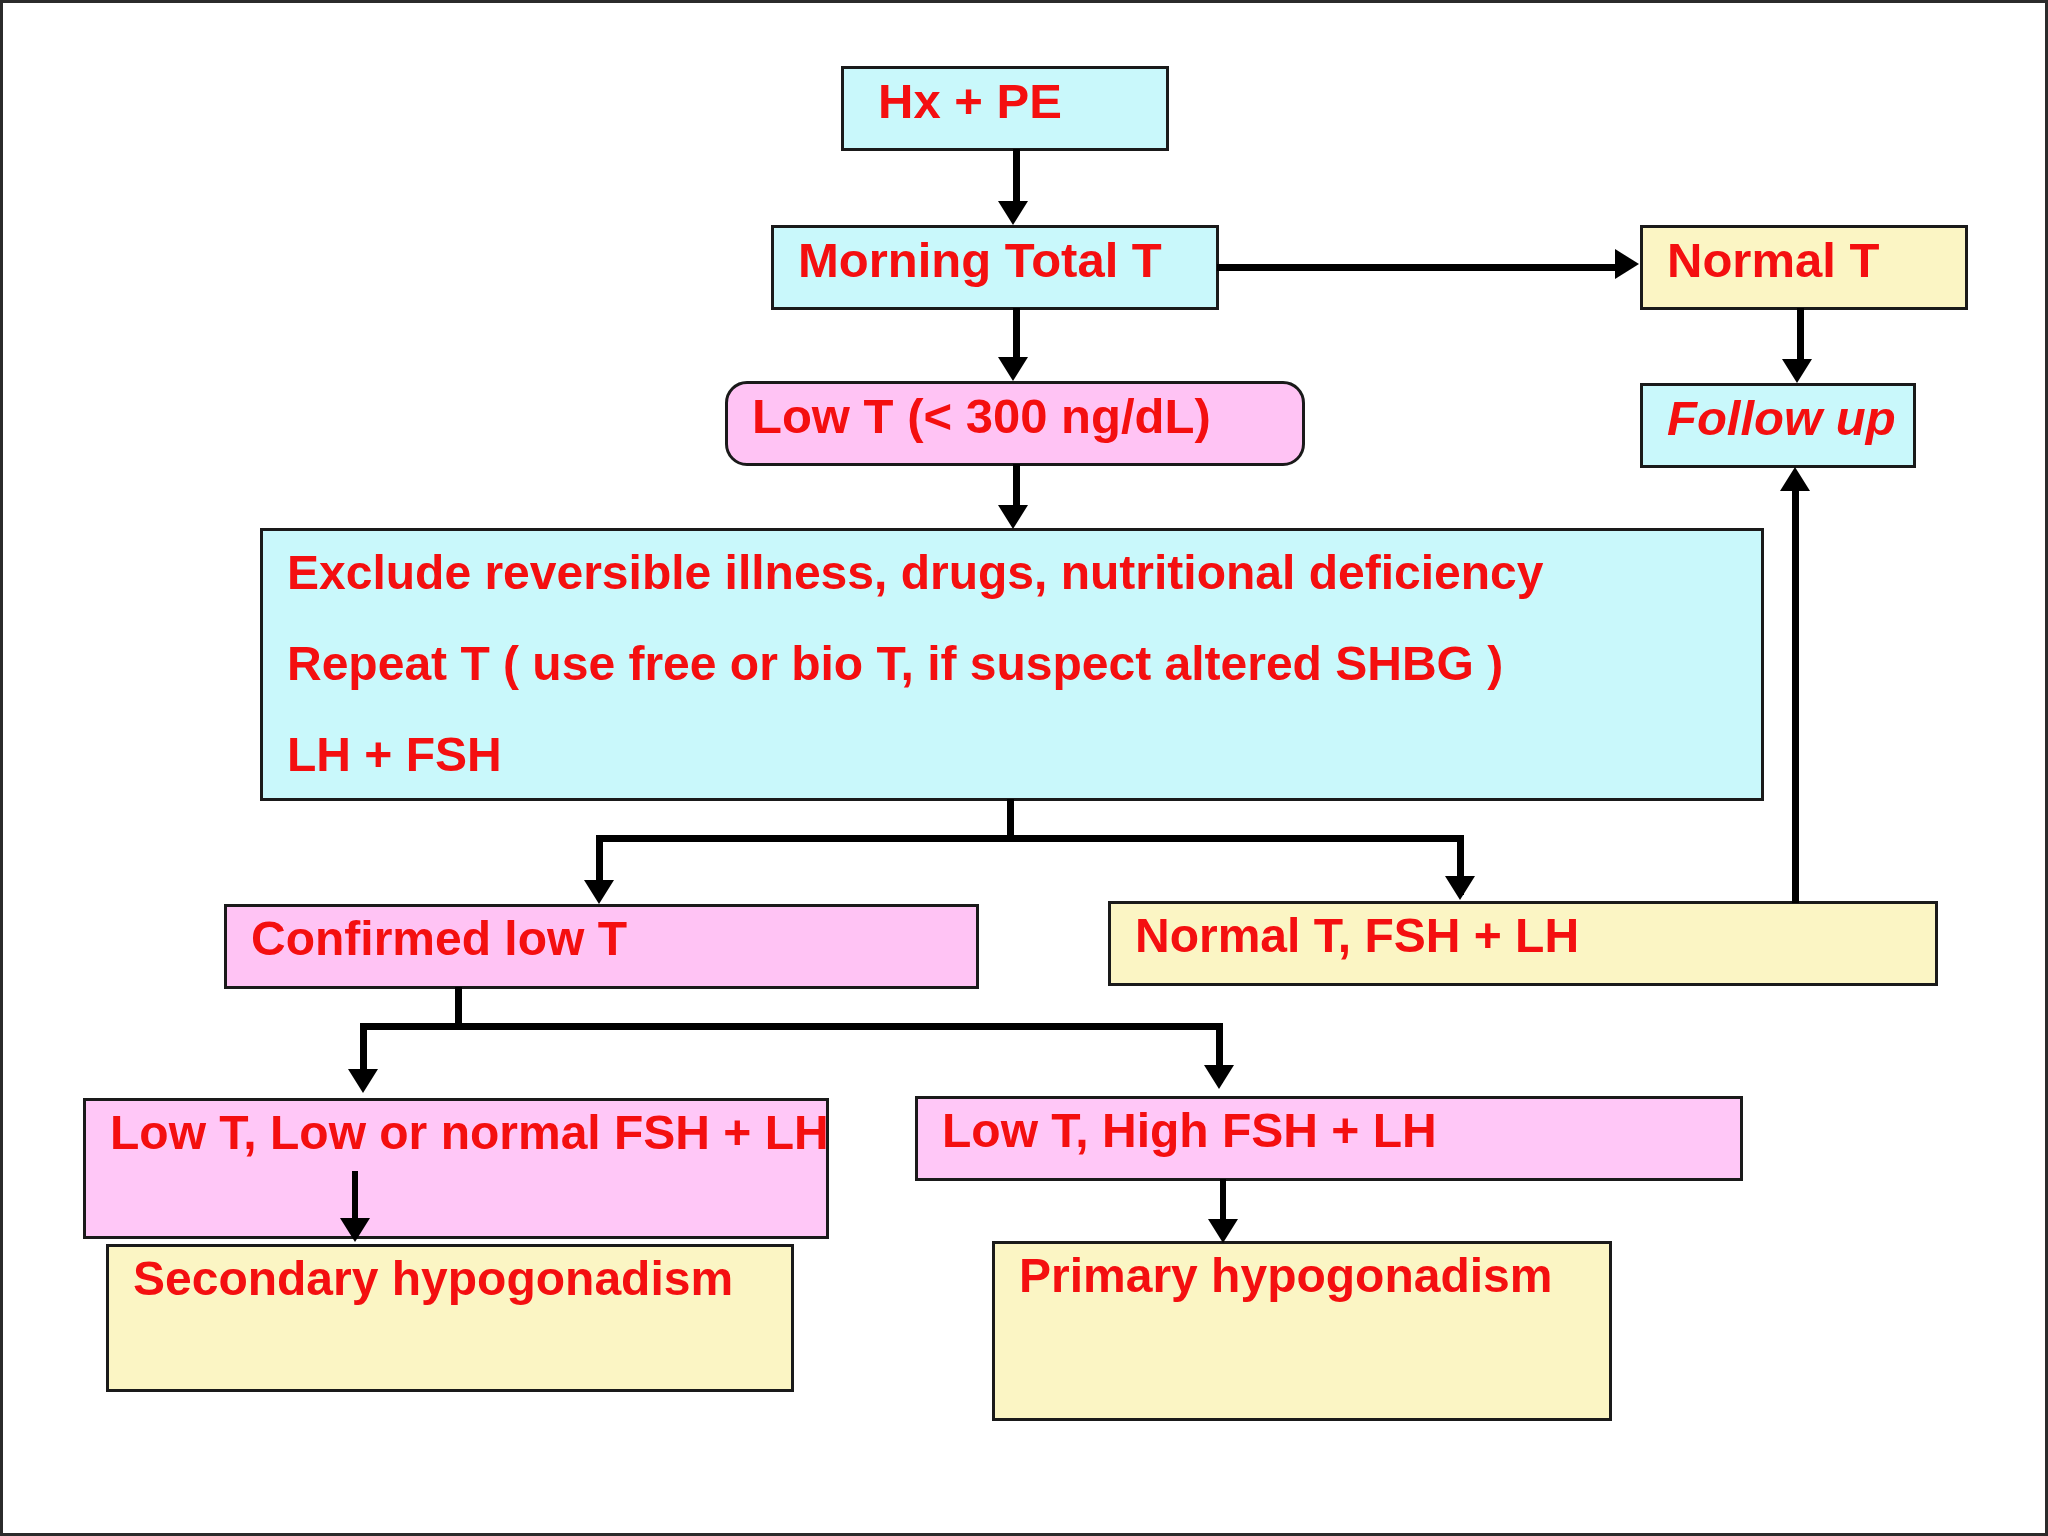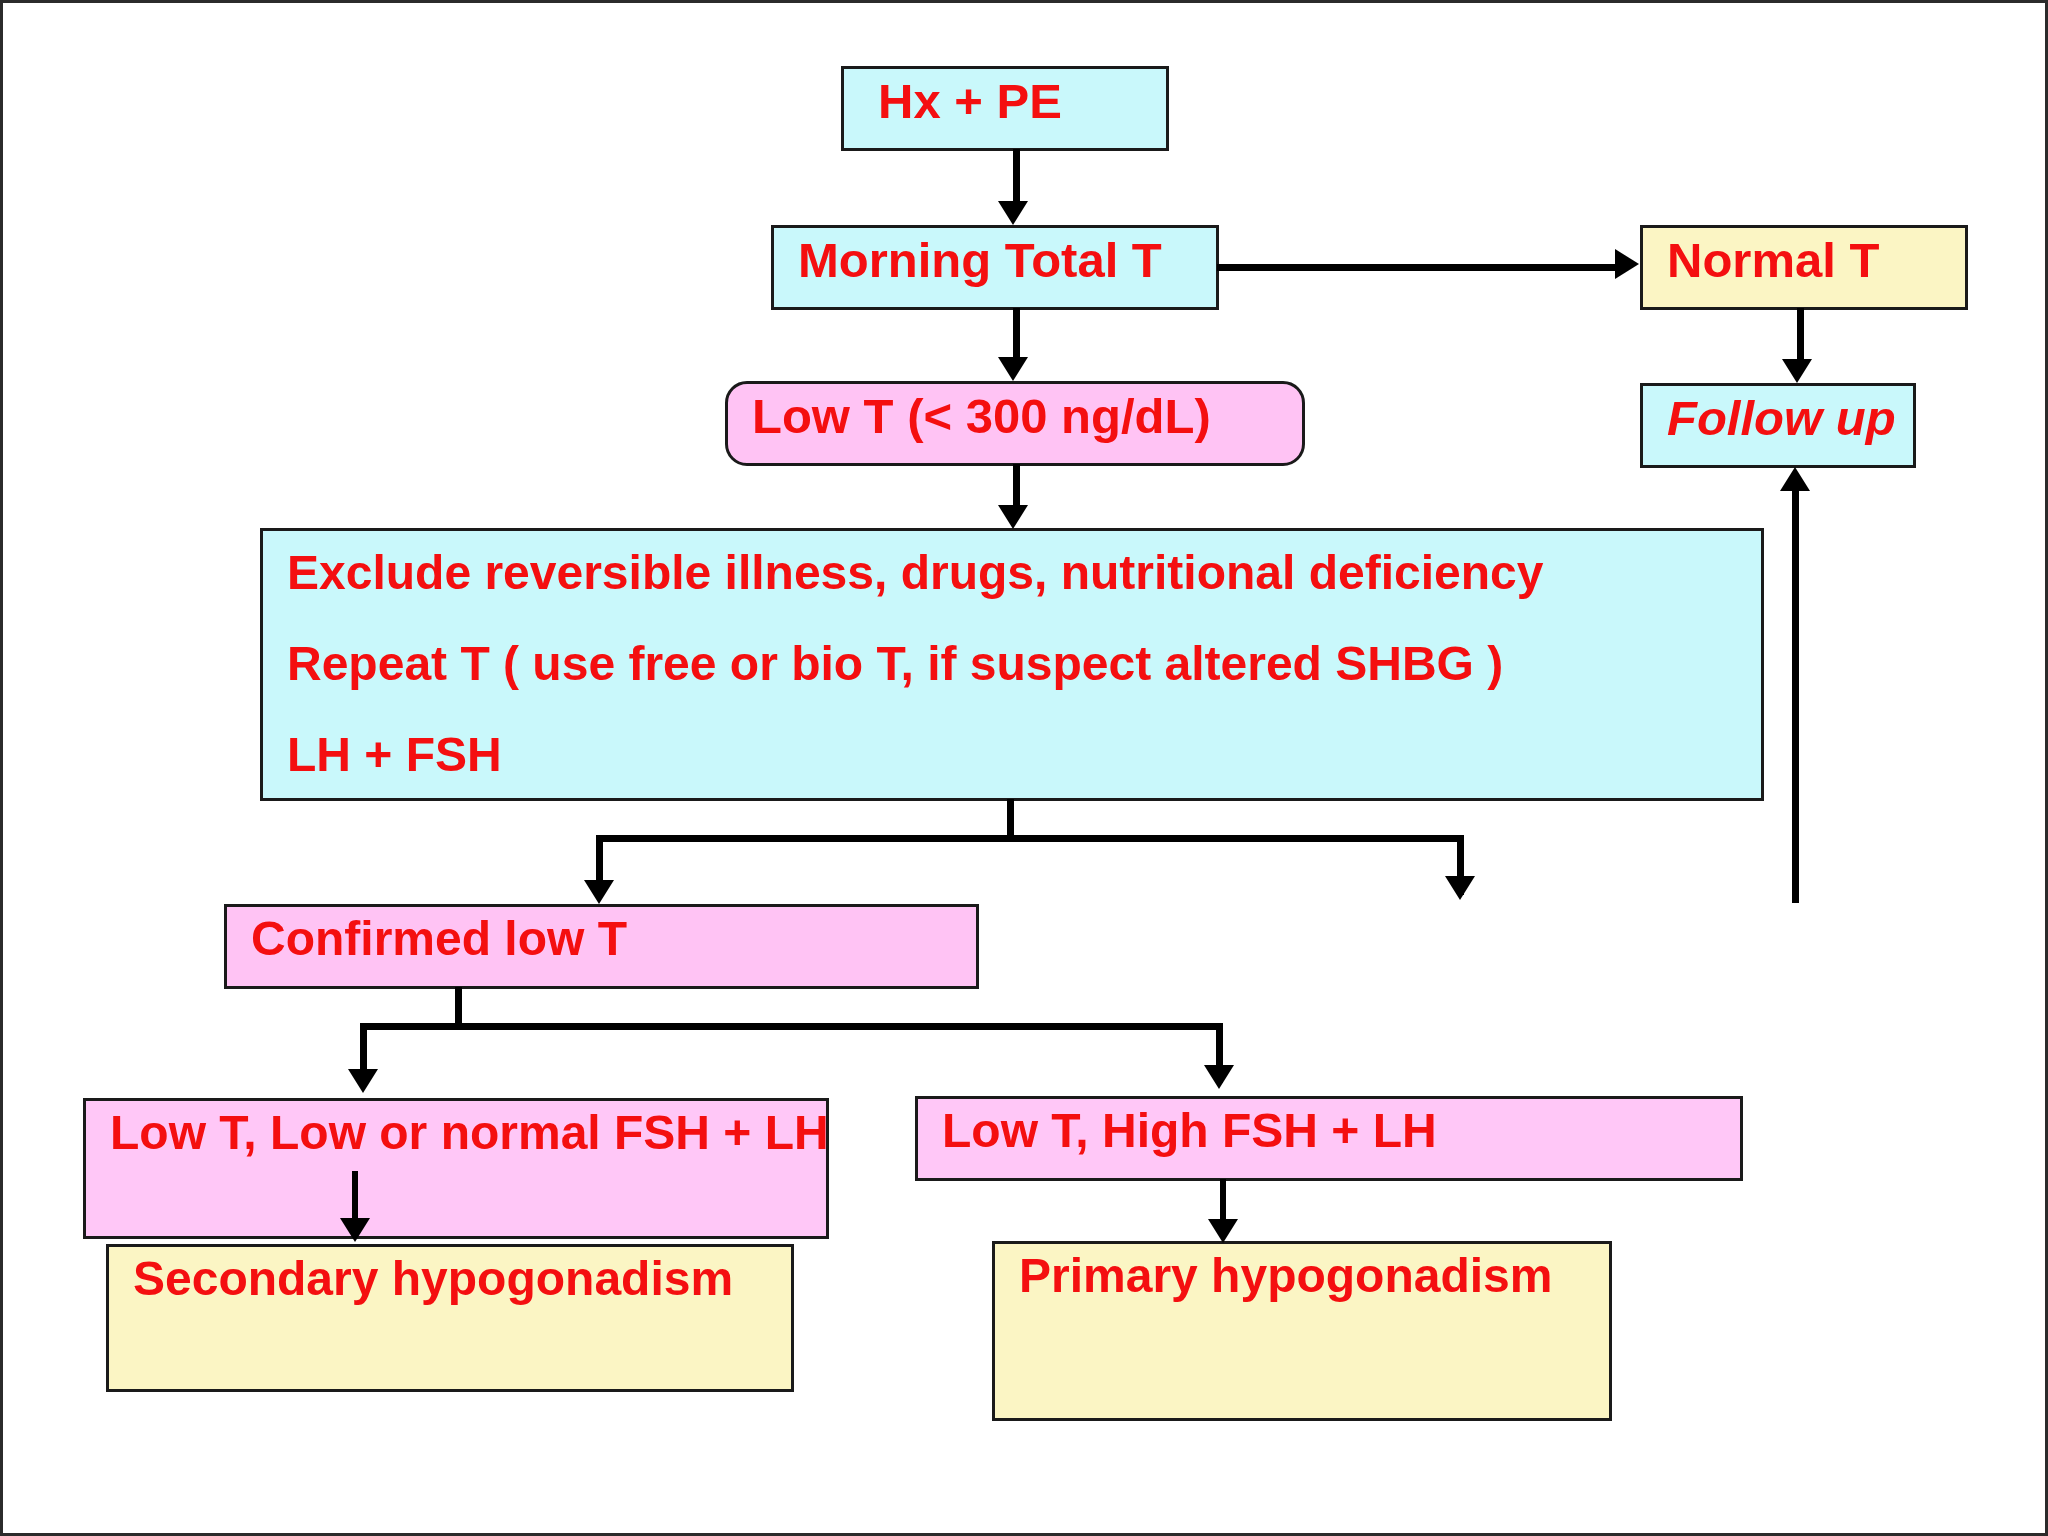--- a/index.html
+++ b/index.html
@@ -96,20 +96,23 @@
               flex-direction:column; align-items:flex-start; font-size:48px;">
     <span class="lbl" style="margin-bottom:42px;">Exclude reversible illness, drugs, nutritional deficiency</span>
     <span class="lbl" style="margin-bottom:42px;">Repeat T ( use free or bio T, if suspect altered SHBG )</span>
     <span class="lbl">LH + FSH</span>
   </div>
 
   <div class="node pink" style="left:221px; top:901px; width:755px; height:85px; padding:8px 0 0 24px; font-size:48px;">
     <span class="lbl">Confirmed low T</span>
   </div>
 
+  <div class="node yellow" style="left:1105px; top:898px; width:830px; height:85px; padding:8px 0 0 24px; font-size:48px;">
+    <span class="lbl">Normal T, FSH + LH</span>
+  </div>
 
   <div class="node pink2" style="left:80px; top:1095px; width:746px; height:141px; padding:8px 0 0 24px; font-size:48px;">
     <span class="lbl">Low T, Low or normal FSH + LH</span>
   </div>
 
   <div class="node pink2" style="left:912px; top:1093px; width:828px; height:85px; padding:8px 0 0 24px; font-size:48px;">
     <span class="lbl">Low T, High FSH + LH</span>
   </div>
 
   <div class="node yellow" style="left:103px; top:1241px; width:688px; height:148px; padding:8px 0 0 24px; font-size:48px;">

